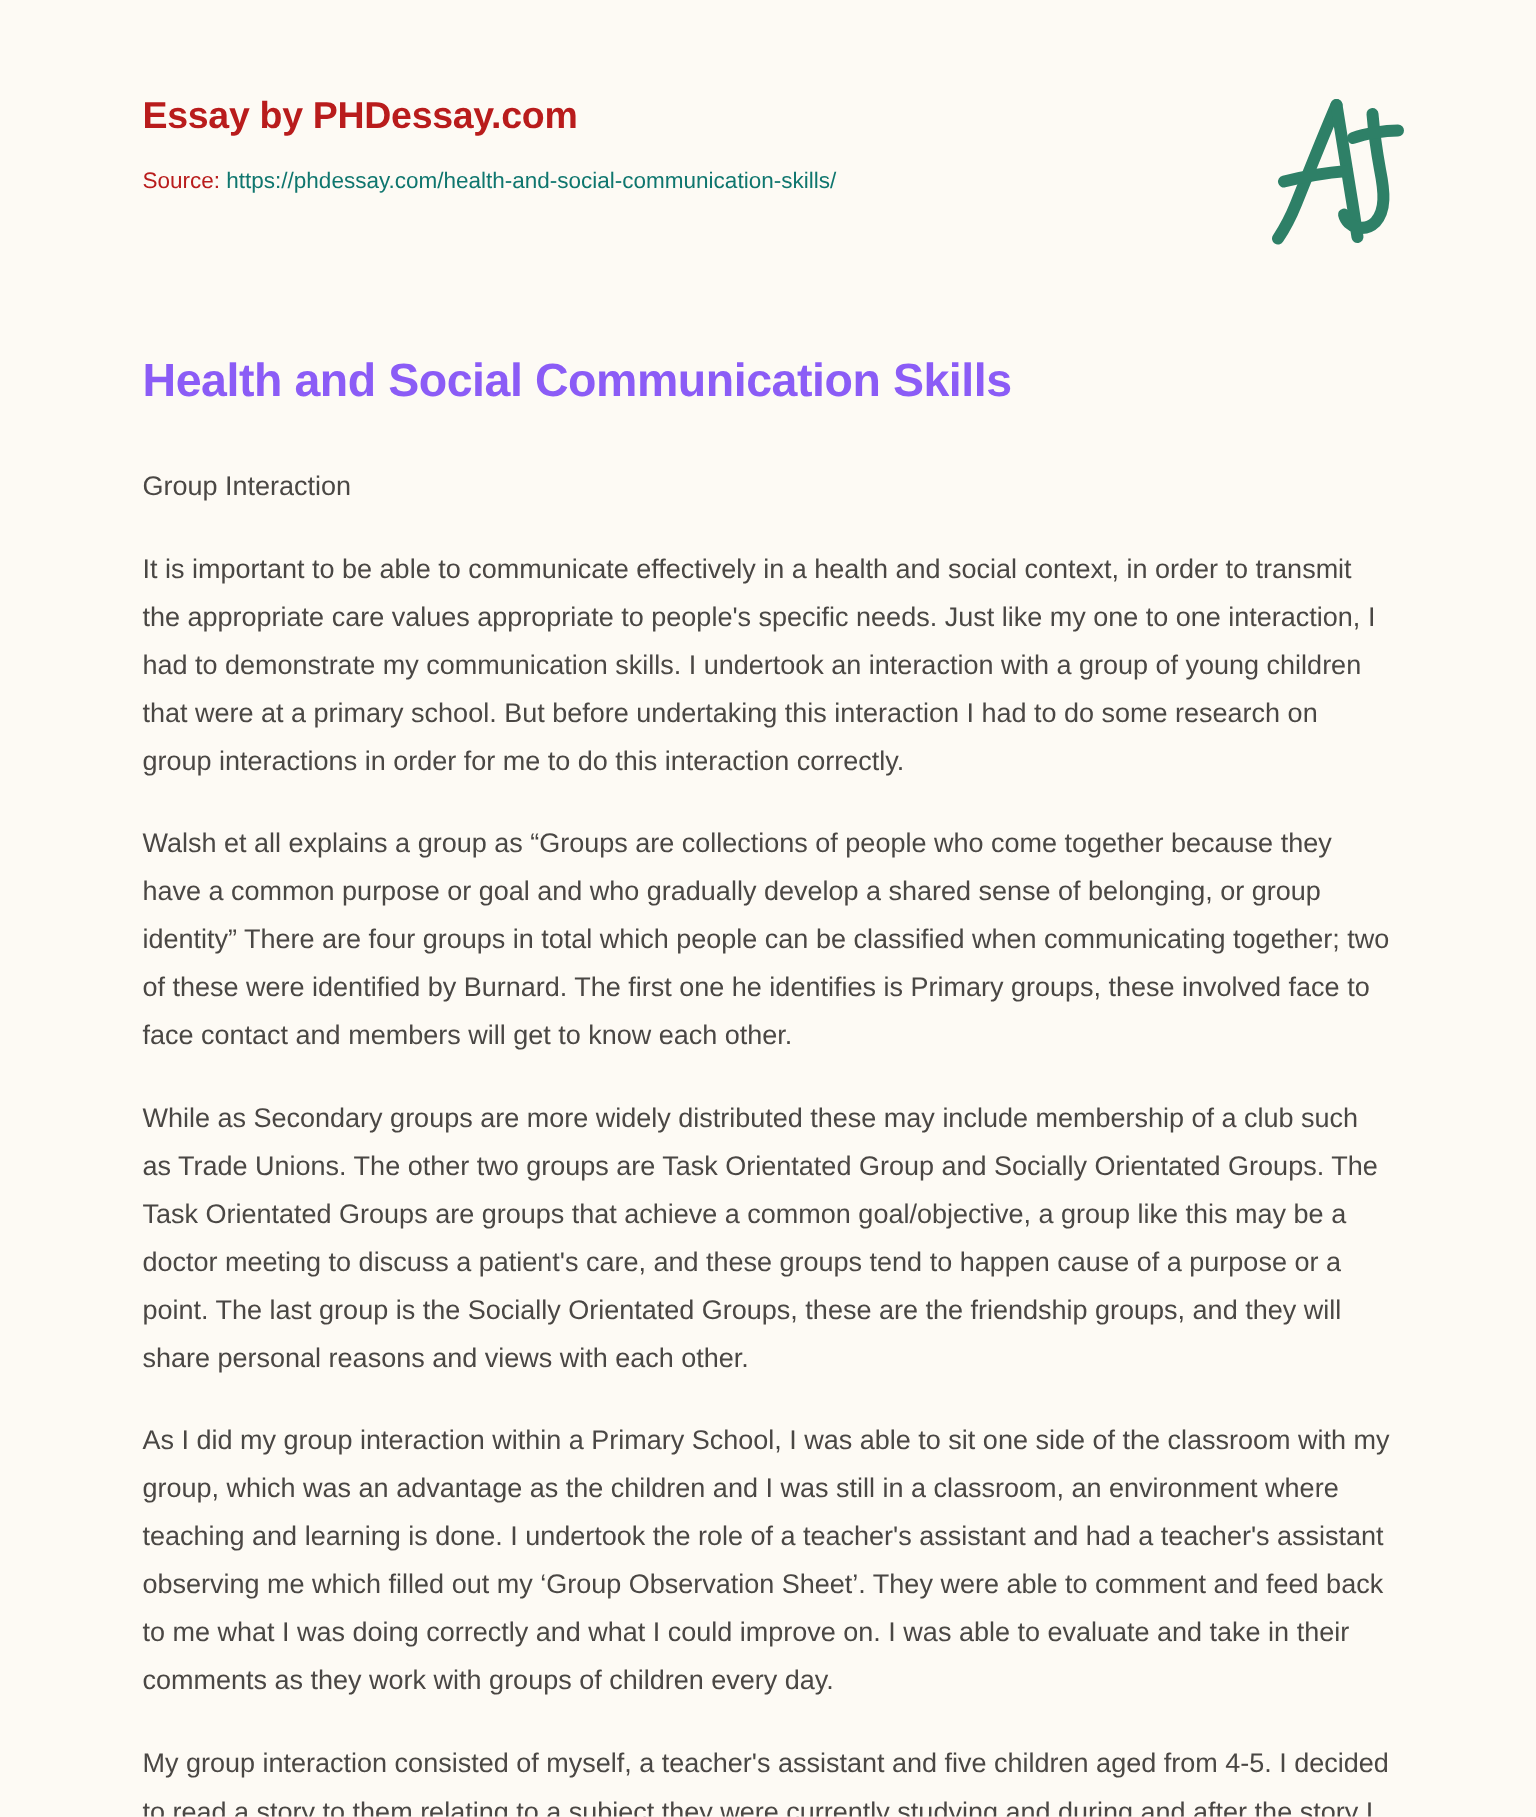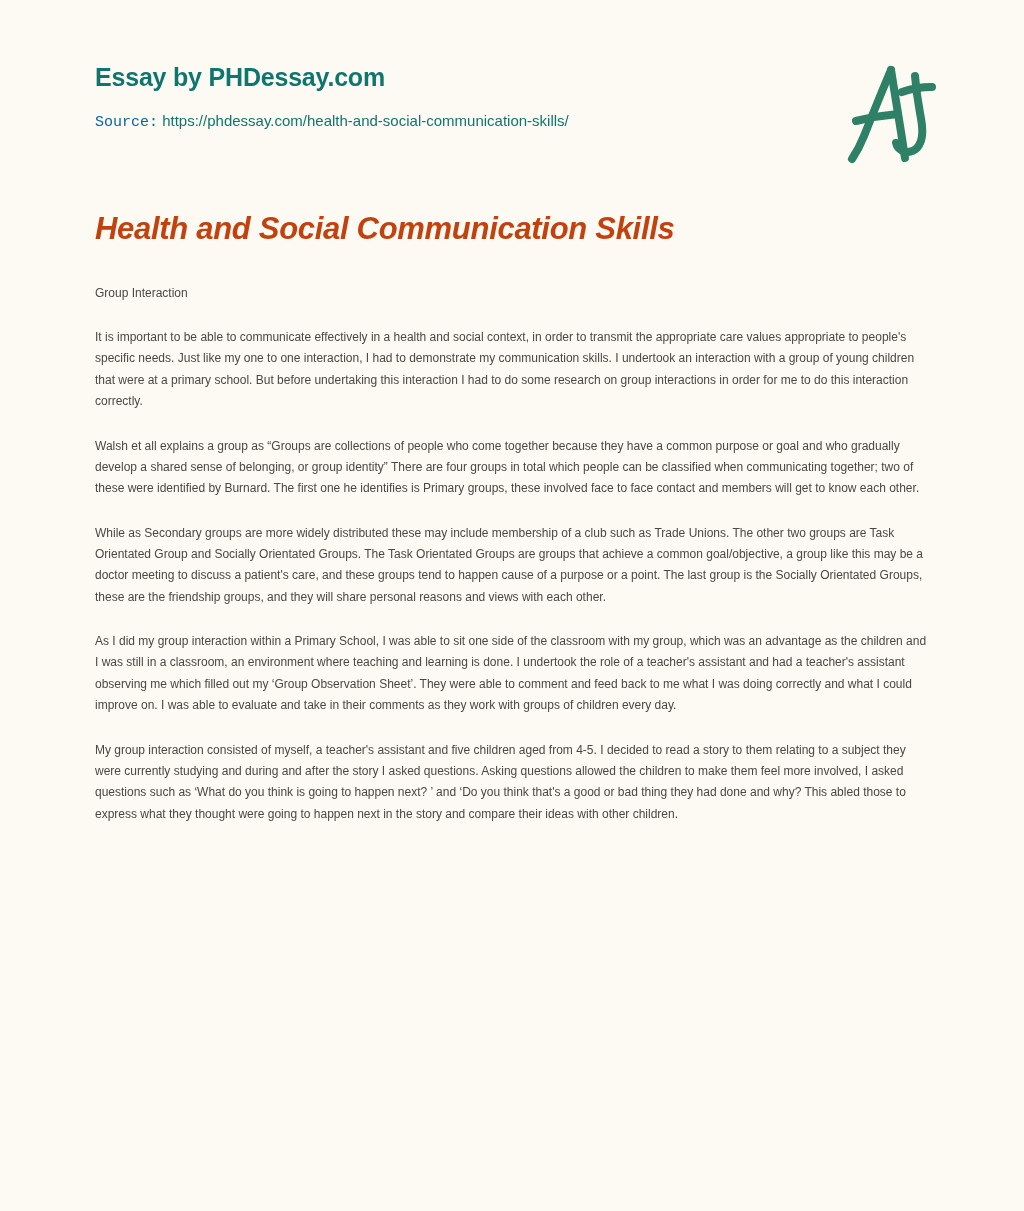--- a/index.html
+++ b/index.html
@@ -29,36 +29,35 @@
     position: relative;
     padding: 62px 64px 0 95px;
     height: 150px;
     box-sizing: border-box;
   }
 
   .brand-title {
     font-size: 25px;
     font-weight: bold;
     letter-spacing: -0.2px;
-    color: #0f766e;
+    color: #b91c1c;
     margin: 0;
     line-height: 1.2;
   }
 
   .source-line {
     margin-top: 19px;
     font-size: 15px;
     line-height: 1.3;
     color: #8e8b86;
     white-space: nowrap;
   }
 
   .source-label {
-    color: #0369a1;
-    font-family: Liberation Mono, monospace;
+    color: #b91c1c;
   }
 
   .source-url {
     color: #0f766e;
     text-decoration: none;
   }
 
   .logo-mark {
     position: absolute;
     right: 78px;
@@ -72,37 +71,36 @@
     height: 100%;
   }
 
   
   .article {
     padding: 0 95px 0 95px;
     box-sizing: border-box;
   }
 
   .article-title {
-    margin: 60px 0 0 0;
+    margin: 85px 0 0 0;
     font-size: 31px;
     font-weight: bold;
     letter-spacing: -0.3px;
-    color: #c2410c;
+    color: #8b5cf6;
     line-height: 1.25;
-    font-style: italic;
   }
 
   .article-body {
     margin-top: 34px;
     max-width: 838px;
   }
 
   .article-body p {
     margin: 0 0 23px 0;
-    font-size: 12px;
+    font-size: 18px;
     line-height: 1.78;
     color: #4a4744;
     text-align: left;
   }
 
   .article-body p:last-child {
     margin-bottom: 0;
   }
 </style>
 </head>

